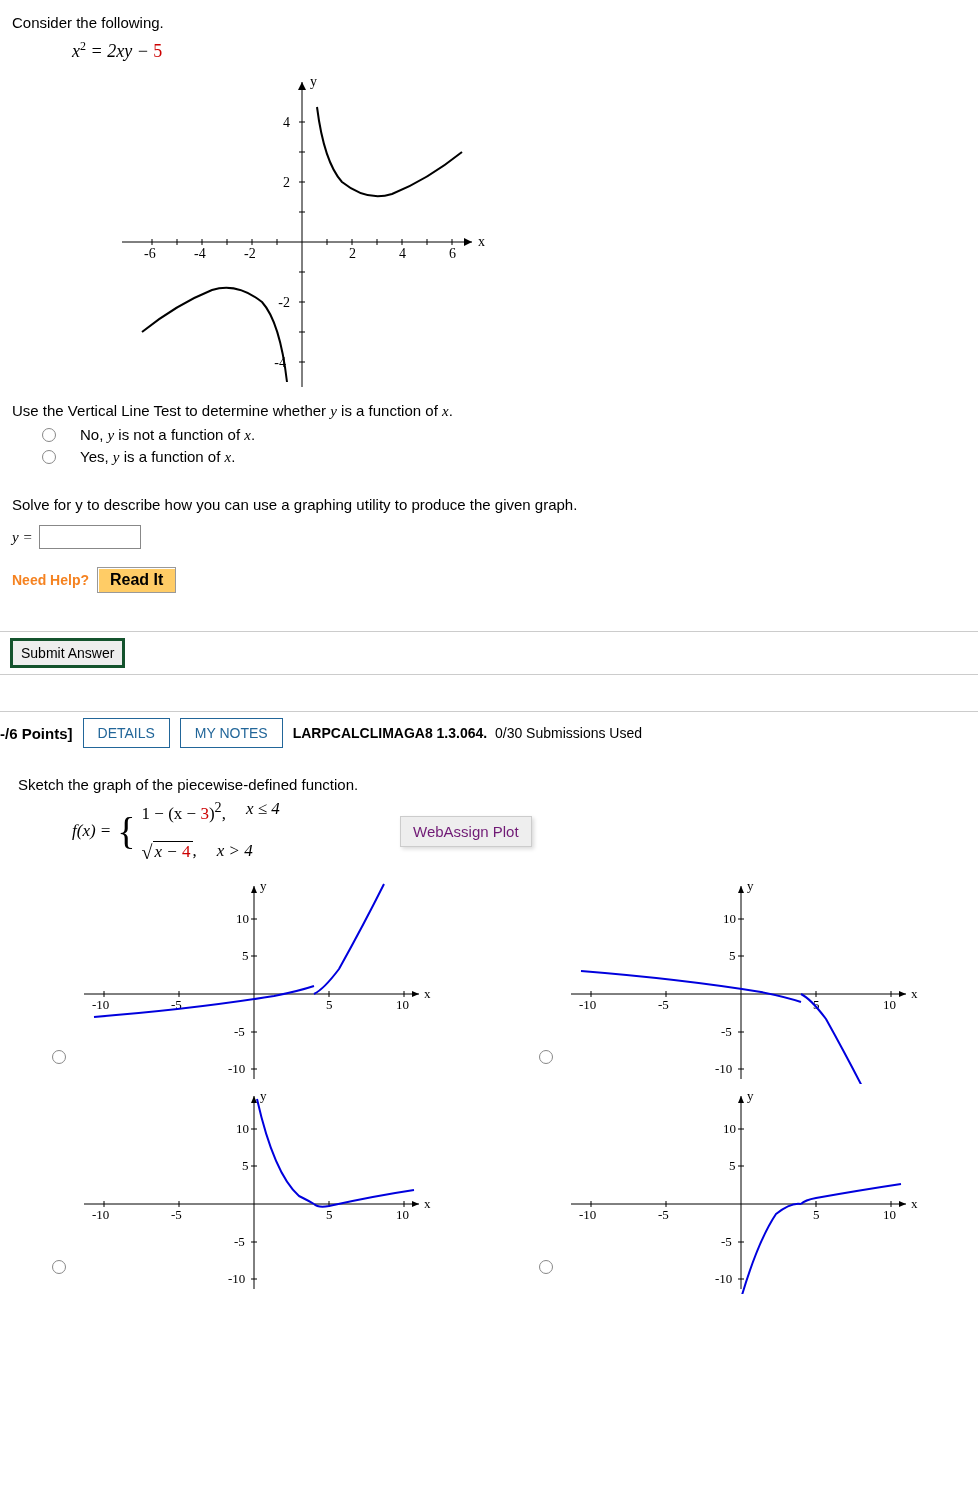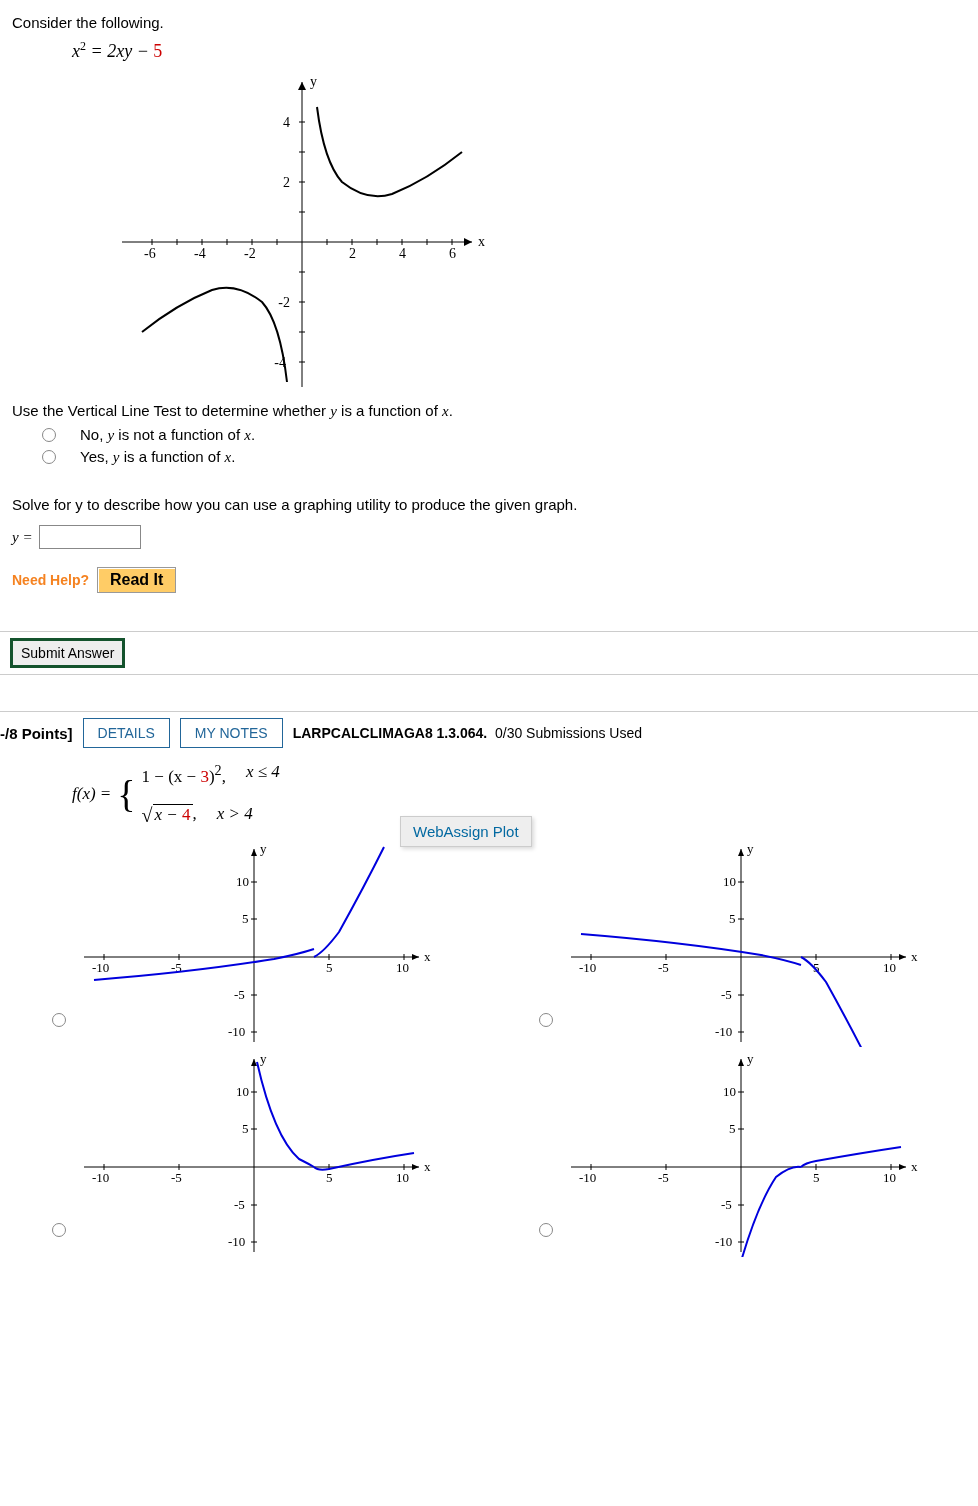--- a/index.html
+++ b/index.html
@@ -159,21 +159,21 @@
     margin-bottom: 20px;
   }
   .wa-tooltip {
     position: absolute;
     left: 400px;
     top: 62px;
     background: #eee;
     border: 1px solid #ccc;
     padding: 6px 12px;
     font-size: 15px;
-    color: #0369a1;
+    color: #701a75;
     white-space: nowrap;
     box-shadow: 2px 2px 4px rgba(0,0,0,0.15);
     z-index: 5;
   }
   .sqrt-wrap {
     border-top: 1px solid #000;
     padding: 0 2px;
   }
 </style>
 </head>
@@ -264,30 +264,31 @@
     <span class="need-help-label">Need Help?</span>
     <button class="read-it-btn">Read It</button>
   </div>
 </div>
 
 <div class="divider-box">
   <button class="submit-btn">Submit Answer</button>
 </div>
 
 <div class="header-bar section">
-  <span class="points">-/8 Points]</span>
+  <span class="points">-/6 Points]</span>
   <button class="tab-btn">DETAILS</button>
   <button class="tab-btn">MY NOTES</button>
   <span class="ref-text">
     <b>LARPCALCLIMAGA8 1.3.064.</b>&nbsp;&nbsp;<span>0/30 Submissions Used</span>
   </span>
 </div>
 
 <div class="section" style="position:relative">
 
+  <div class="q2-prompt">Sketch the graph of the piecewise-defined function.</div>
 
   <div class="piecewise">
     <span>f(x) = </span>
     <span class="brace">{</span>
     <span class="cases">
       <span class="case">
         <span><span class="num">1 − (x − </span><span class="num" style="color:#c00">3</span><span class="num">)</span><sup class="num">2</sup><span class="num">,</span></span>
         <span class="cond">x ≤ 4</span>
       </span>
       <span class="case">

